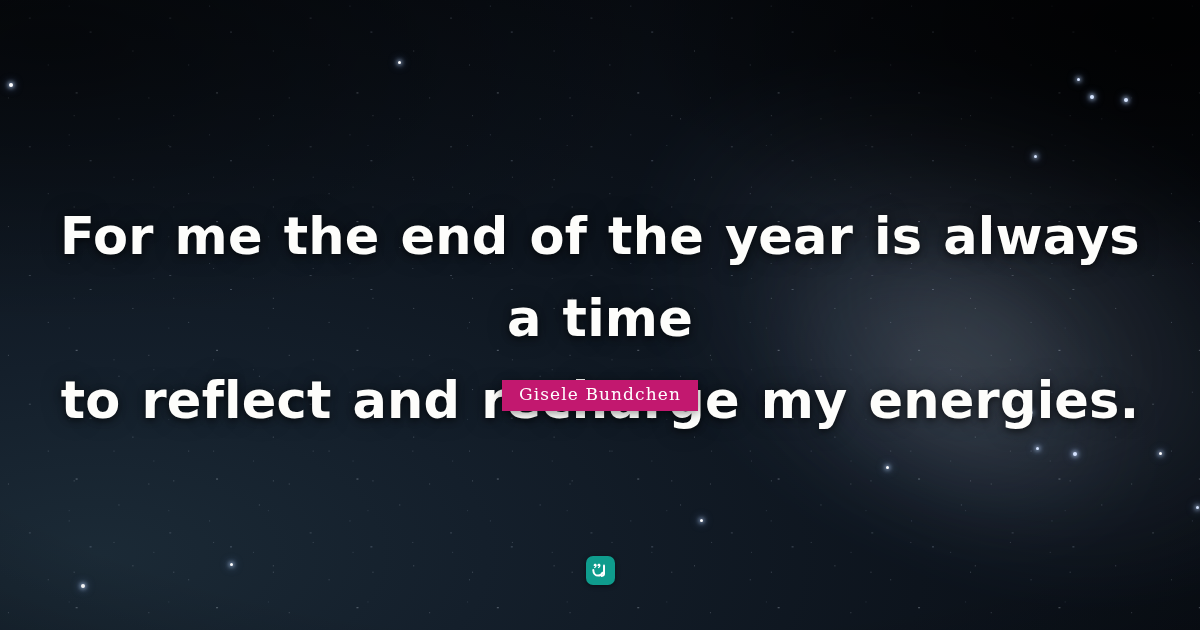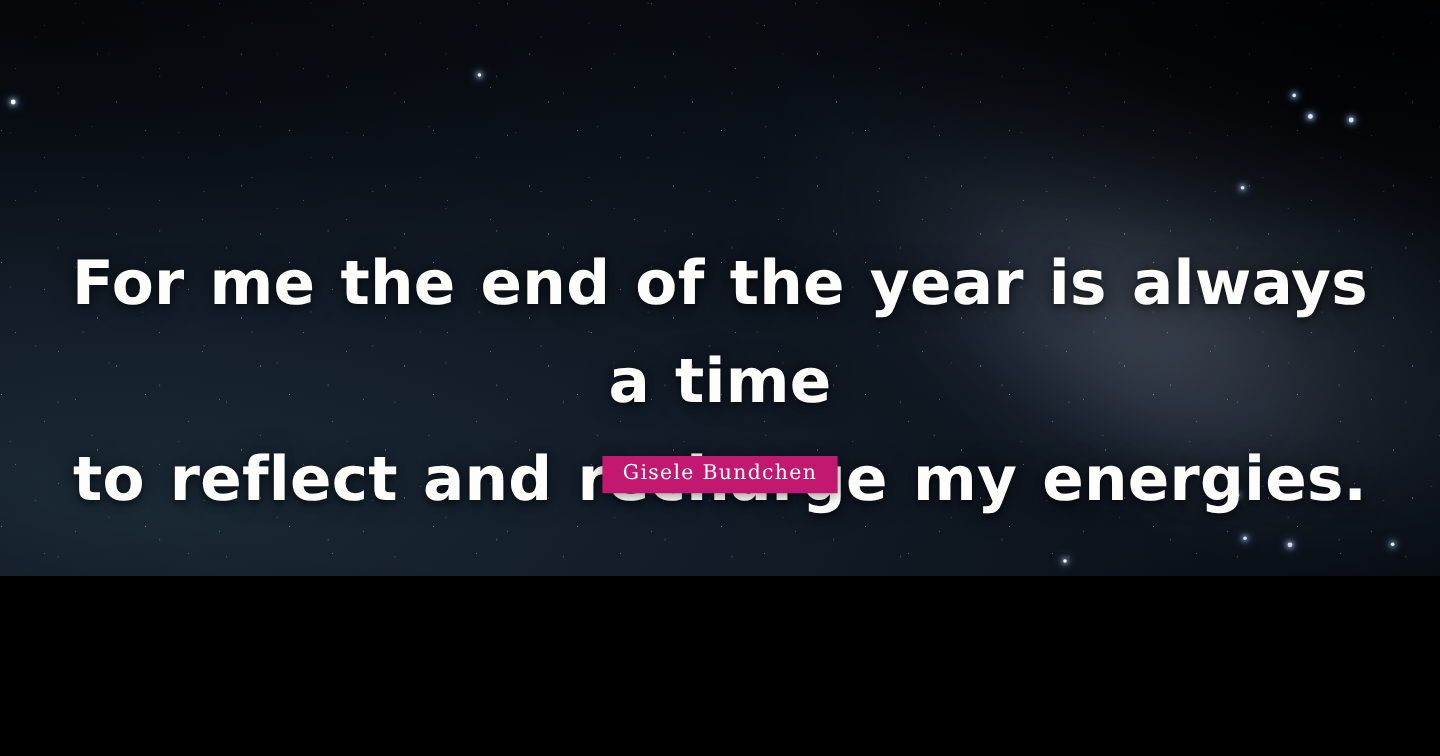--- a/index.html
+++ b/index.html
@@ -8,21 +8,21 @@
     padding: 0;
     background: #000;
   }
   body {
     font-family: "Liberation Sans", sans-serif;
   }
 
   .card {
     position: relative;
     width: 1200px;
-    height: 480px;
+    height: 630px;
     overflow: hidden;
     background: #080c12;
     user-select: none;
   }
 
   
   .sky-base {
     position: absolute;
     inset: 0;
     background:

